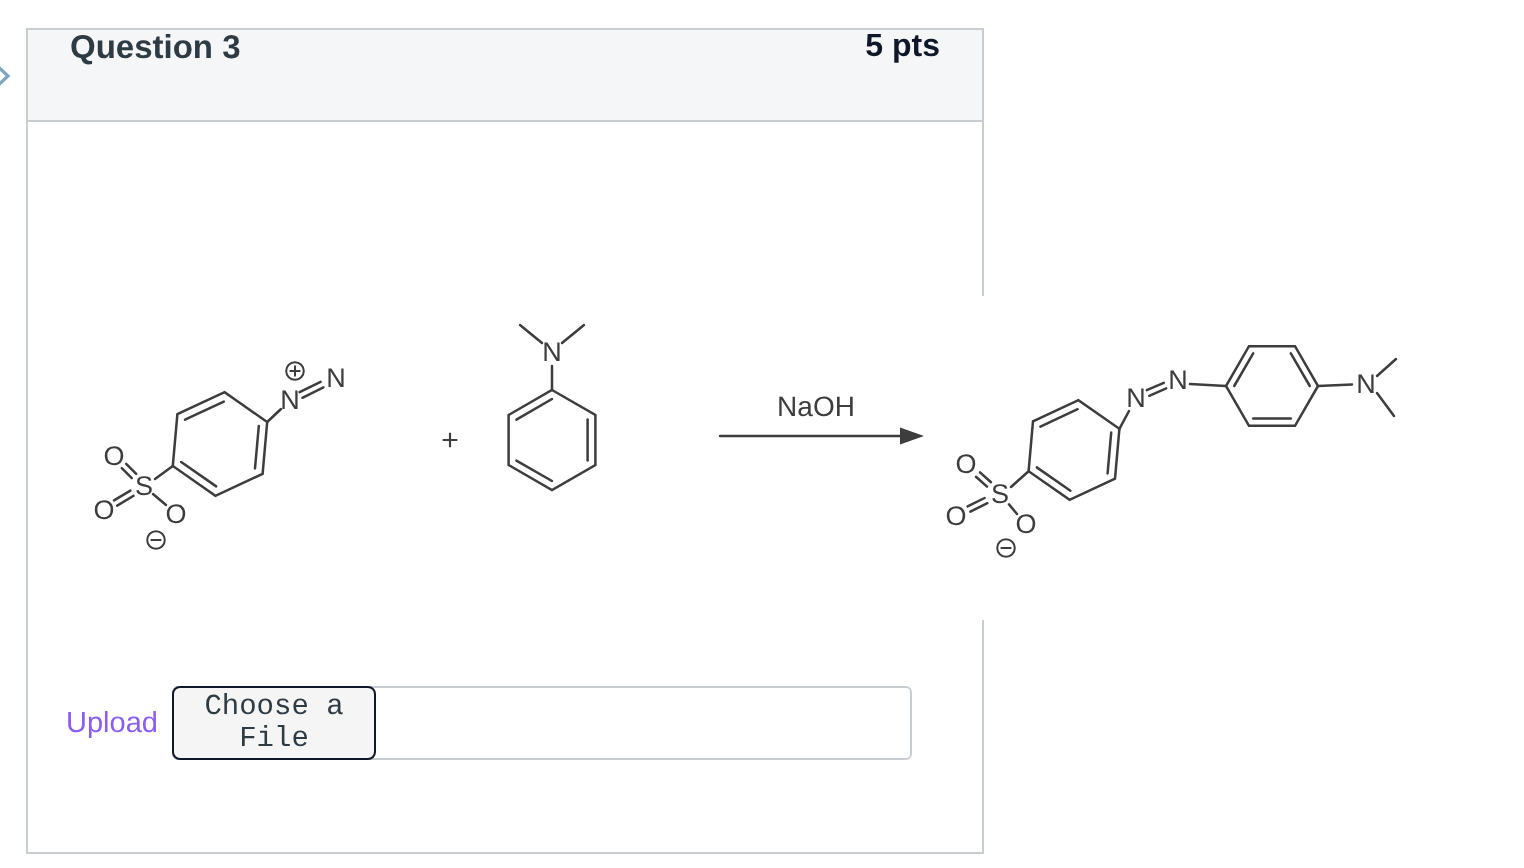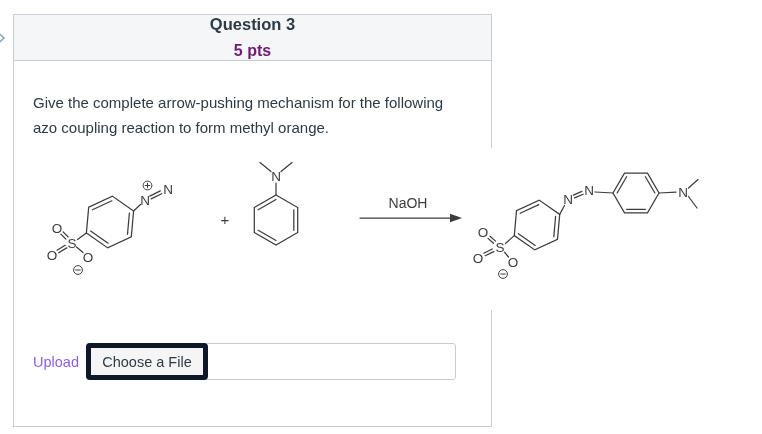--- a/index.html
+++ b/index.html
@@ -6,66 +6,65 @@
   .page{
     position:relative; width:762px; height:434px; overflow:hidden;
     background:#ffffff; font-family:"Liberation Sans", sans-serif; color:#2D3B45;
   }
   .chevron{position:absolute; left:-5px; top:29px;}
   .panel{
     position:absolute; left:13px; top:14px; width:479px; height:413px;
     border:1px solid #C7CDD1; background:#ffffff; box-sizing:border-box;
   }
   .panel-header{
-    display:flex; justify-content:space-between; align-items:center;
+    display:flex; justify-content:space-between; 
     height:46px; padding:0 21px; background:#F5F6F7;
-    border-bottom:1px solid #C7CDD1; box-sizing:border-box;flex-direction:column;
+    border-bottom:1px solid #C7CDD1; box-sizing:border-box;
   }
   .panel-title{margin:0; font-size:16.5px; font-weight:700; color:#2D3B45;}
-  .panel-points{font-size:16px; font-weight:700; color:#701a75;}
+  .panel-points{font-size:16px; font-weight:700; color:#0f172a;}
   .question-text{
     position:absolute; left:33px; top:90px; width:438px; margin:0;
     font-size:15px; line-height:25px; color:#2D3B45;
   }
   .reaction{position:absolute; left:30px; top:148px; z-index:3;}
   .reaction text{font-family:"Liberation Sans", sans-serif; fill:#3d3d3d;}
   .atom{font-size:13.5px; text-anchor:middle;}
   .cond{font-size:14px; text-anchor:middle;}
   .plus{font-size:15px; text-anchor:middle;}
   .bond{stroke:#3d3d3d; stroke-width:1.25; fill:none; stroke-linecap:round;}
   .charge{stroke:#3d3d3d; stroke-width:1; fill:none;}
   .upload-label{position:absolute; left:33px; top:354px; font-size:14.5px; color:#8b5cf6;}
   .file-input{
     position:absolute; left:86px; top:343px; width:370px; height:37px;
     border:1px solid #C7CDD1; border-radius:3px; background:#ffffff; box-sizing:border-box;
   }
   .choose-file-btn{
-    position:absolute; left:-1px; top:-1px; height:37px; width:122px;
-    border:5px solid #0f172a; border-radius:4px; background:#F5F5F5;
-    font-family:Liberation Sans, sans-serif; font-size:14.5px; color:#2D3B45;
+    position:absolute; left:-1px; top:-1px; height:37px; width:102px;
+    border:1px solid #0f172a; border-radius:4px; background:#F5F5F5;
+    font-family:Liberation Mono, monospace; font-size:14.5px; color:#2D3B45;
     cursor:pointer;
   }
 </style>
 </head>
 <body>
 
 <div class="page">
 
   <svg class="chevron" width="14" height="18" viewBox="0 0 14 18">
     <polyline points="1,1.5 9,9 1,16.5" stroke="#7EA5C0" stroke-width="1.6" fill="none"></polyline>
   </svg>
 
   <section class="panel">
     <header class="panel-header">
       <h2 class="panel-title">Question 3</h2>
       <span class="panel-points">5 pts</span>
     </header>
   </section>
 
-  <p class="question-text">Give the complete arrow-pushing mechanism for the following azo coupling reaction to form methyl orange.</p>
 
   <svg class="reaction" width="690" height="162" viewBox="0 0 690 162">
     <rect x="0" y="0" width="690" height="162" fill="#ffffff"></rect>
 
     <g>
 
       <polygon class="bond" points="103.6,63 101.3,88.9 77.7,99.9 56.4,85 58.7,59.1 82.3,48.1"></polygon>
       <line class="bond" x1="99.4" y1="65" x2="97.5" y2="86.2"></line>
       <line class="bond" x1="78.1" y1="95.2" x2="60.6" y2="83"></line>
       <line class="bond" x1="62.5" y1="61.8" x2="81.9" y2="52.8"></line>

